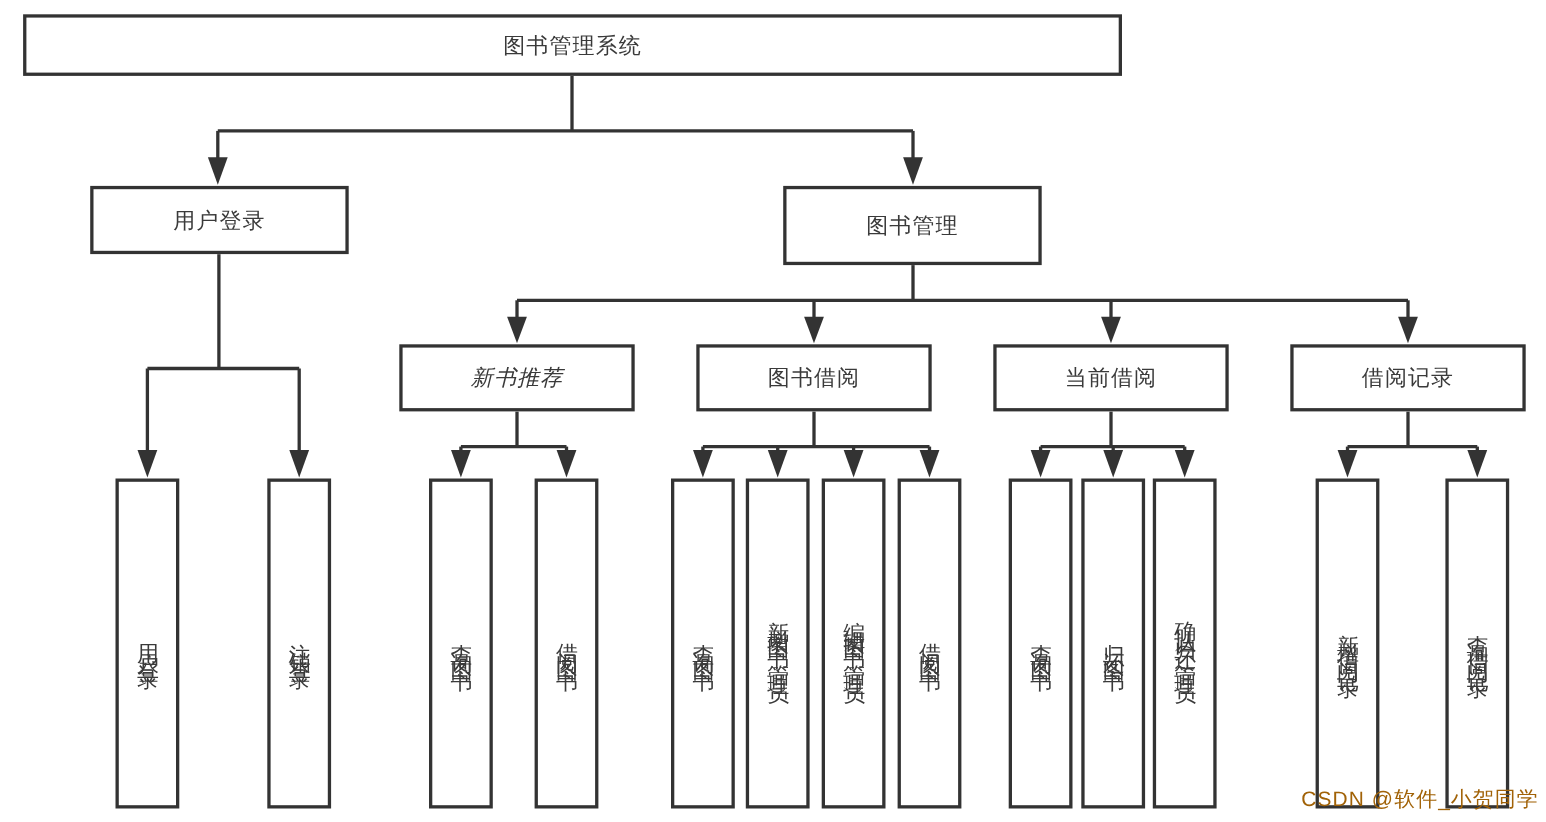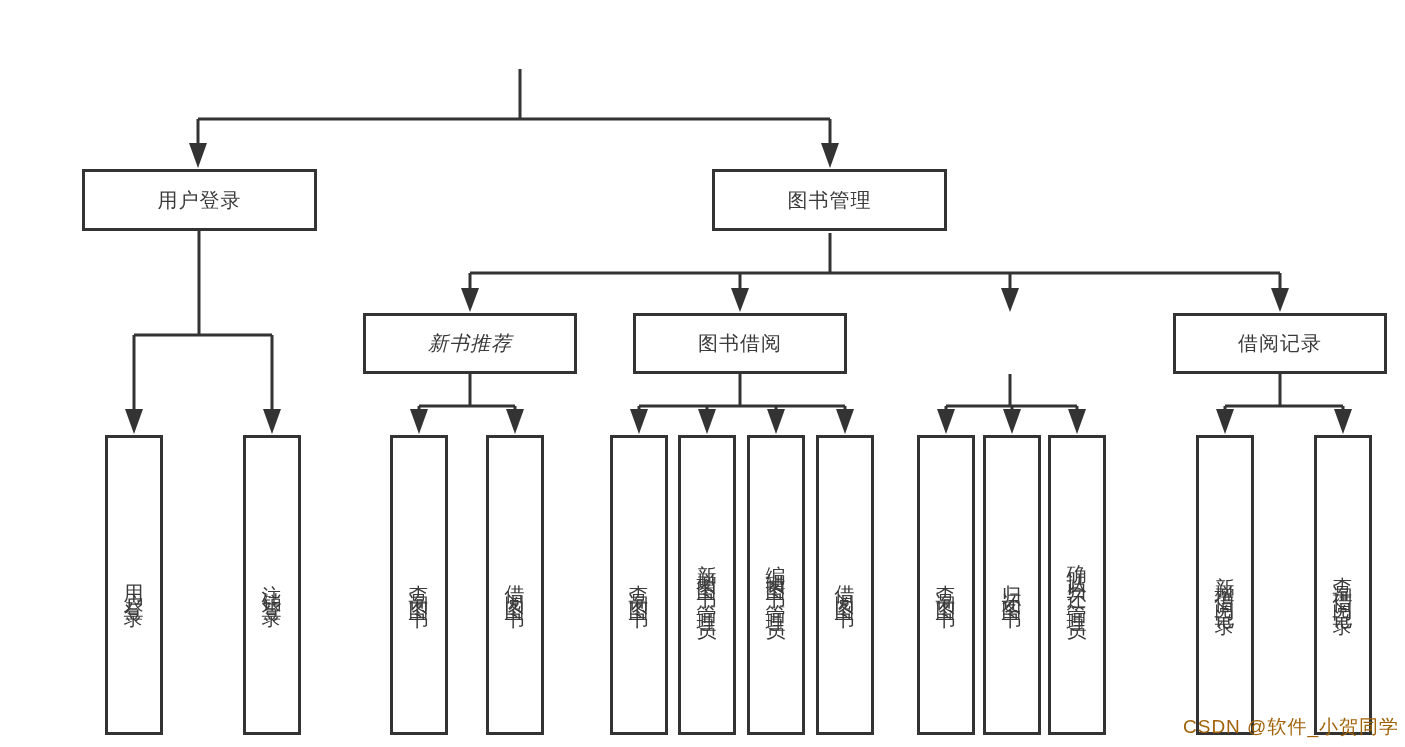--- a/index.html
+++ b/index.html
@@ -132,34 +132,40 @@
       <path d="M776,434 L767,409 L785,409 Z"></path>
       <path d="M845,434 L836,409 L854,409 Z"></path>
       <path d="M946,434 L937,409 L955,409 Z"></path>
       <path d="M1012,434 L1003,409 L1021,409 Z"></path>
       <path d="M1077,434 L1068,409 L1086,409 Z"></path>
       <path d="M1225,434 L1216,409 L1234,409 Z"></path>
       <path d="M1343,434 L1334,409 L1352,409 Z"></path>
     </g>
   </svg>
 
+  <div class="box" style="left:21px; top:13px; width:999px; height:56px;">
+    <span>图书管理系统</span>
+  </div>
 
   <div class="box" style="left:82px; top:169px; width:235px; height:62px;">
     <span>用户登录</span>
   </div>
-  <div class="box" style="left:712px; top:169px; width:235px; height:62px;">
+  <div class="box" style="left:712px; top:169px; width:235px; height:72px;">
     <span>图书管理</span>
   </div>
 
   <div class="box lvl3" style="left:363px;font-style:italic;">
     <span>新书推荐</span>
   </div>
   <div class="box lvl3" style="left:633px;justify-content:center;">
     <span>图书借阅</span>
   </div>
+  <div class="box lvl3" style="left:903px;">
+    <span>当前借阅</span>
+  </div>
   <div class="box lvl3" style="left:1173px;">
     <span>借阅记录</span>
   </div>
 
   <div class="box leaf" style="left:105px;">
     <span class="vtext">用户登录</span>
   </div>
   <div class="box leaf" style="left:243px;">
     <span class="vtext">注销登录</span>
   </div>

